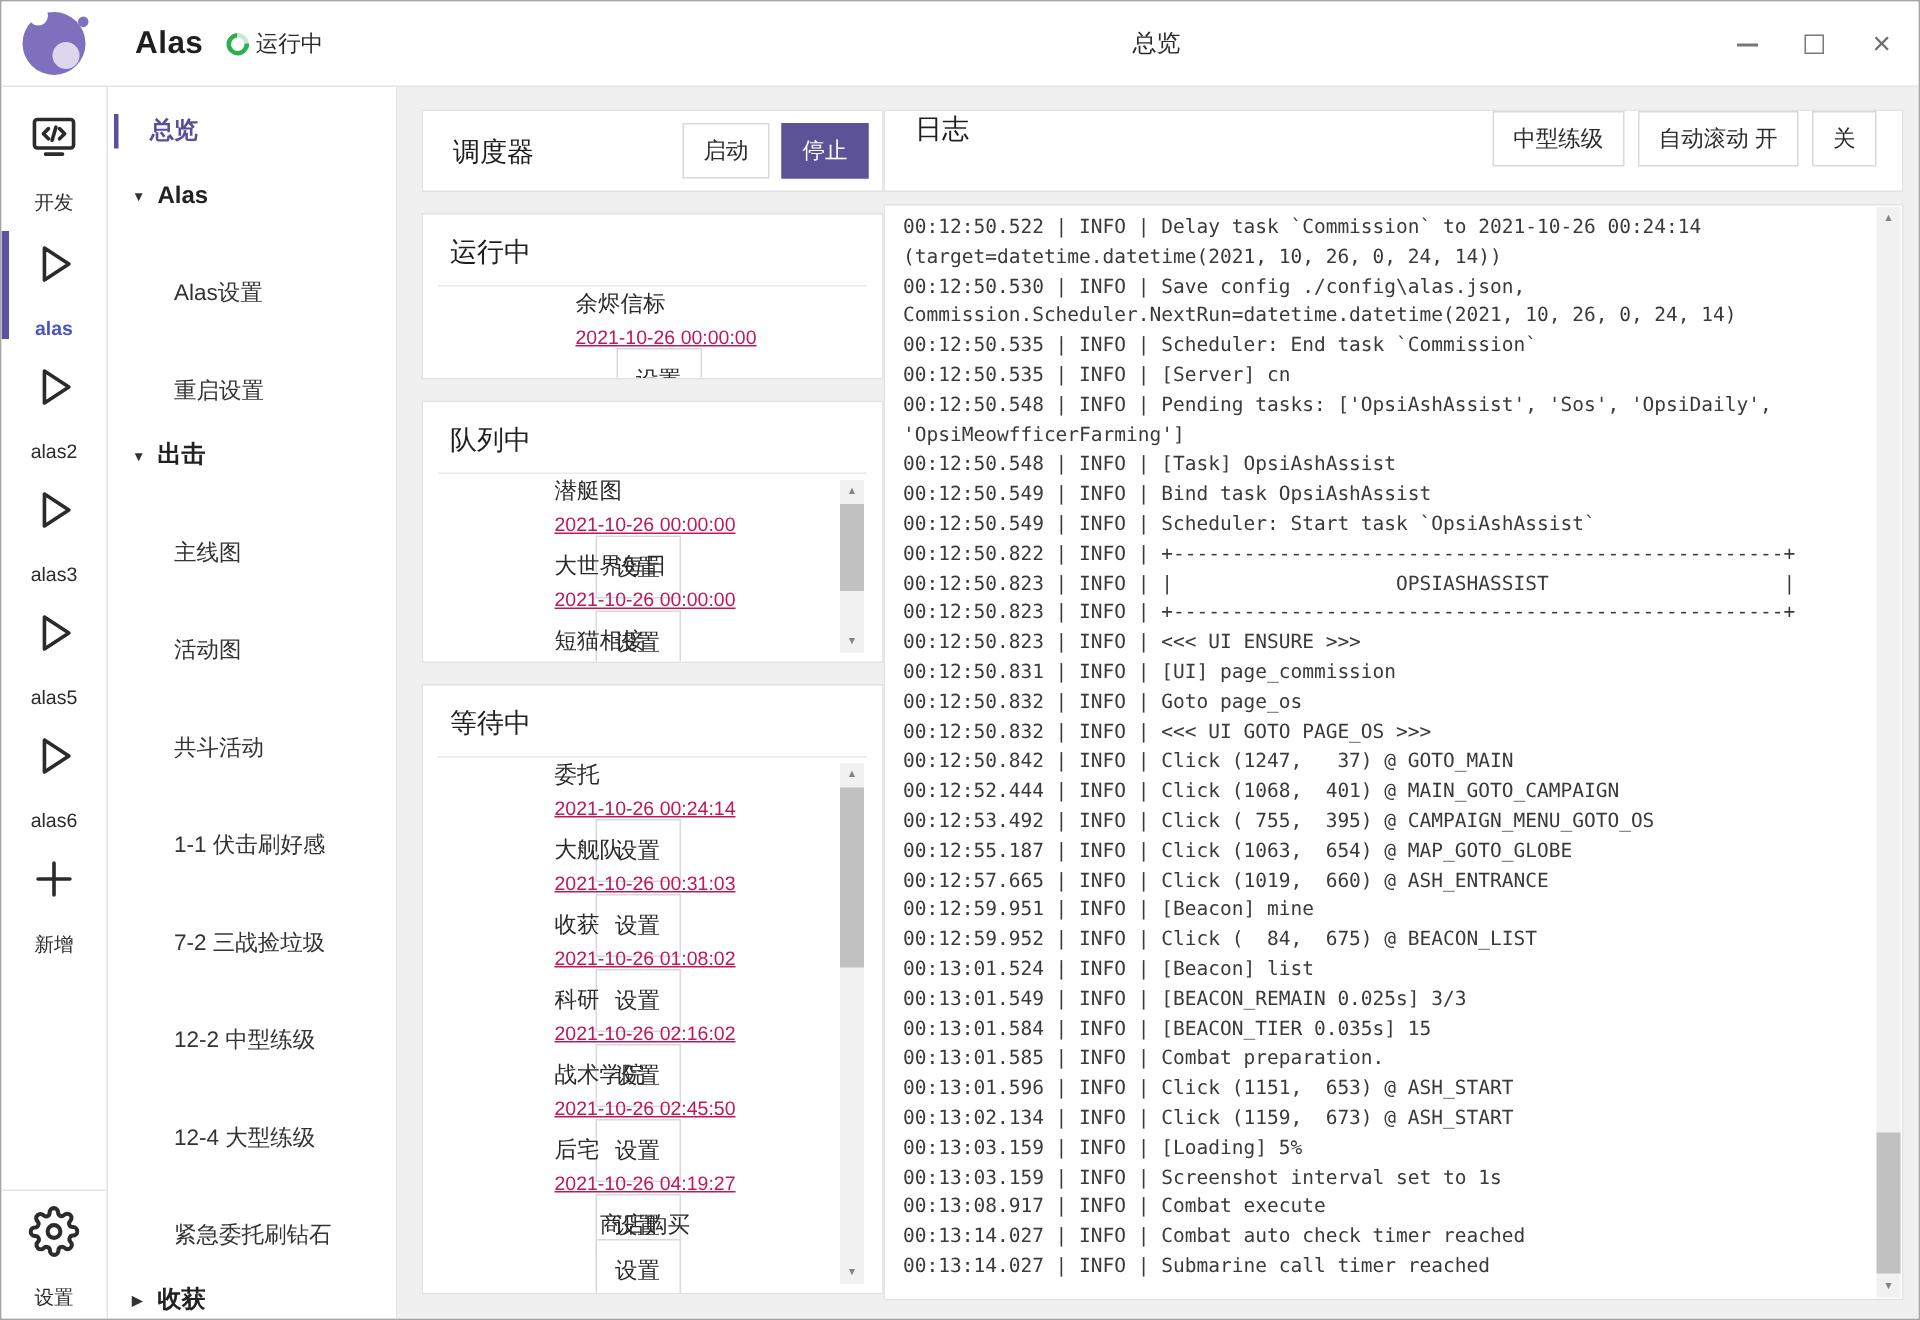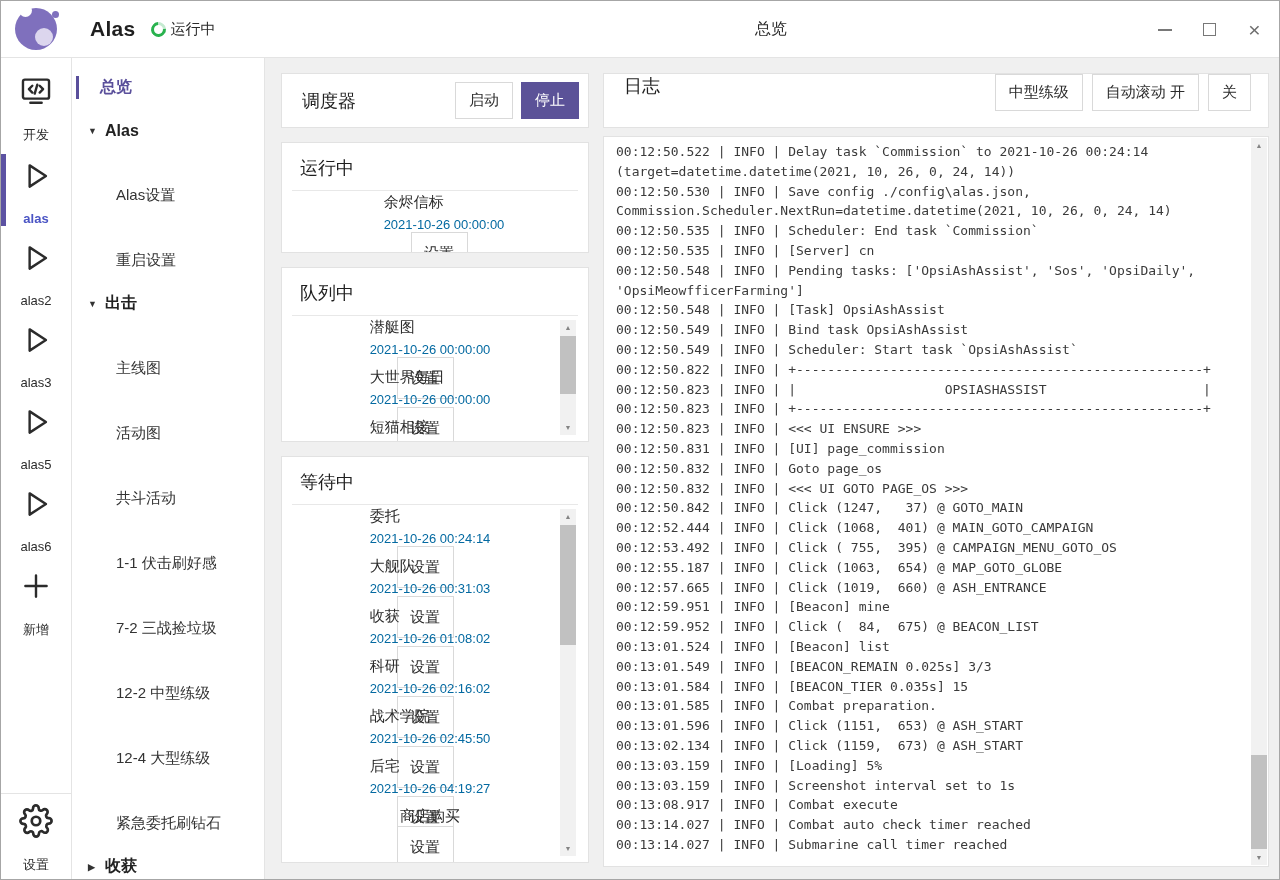--- a/index.html
+++ b/index.html
@@ -38,37 +38,37 @@
   
   .menu { width:193px; border-right:1px solid #e4e4e4; padding-top:10px; background:#fff; flex-shrink:0; overflow:hidden; }
   .menu-item { display:flex; align-items:center; height:29px; margin:5px 0; cursor:pointer; position:relative; }
   .menu-link { padding-left:28px; font-size:16px; color:#333; }
   .menu-link.active { color:#5a4f9b; font-weight:bold; }
   .menu-link.active::before { content:""; position:absolute; left:4px; top:3px; bottom:3px; width:3px; background:#5a4f9b; }
   .menu-group { padding-left:16px; font-size:16px; color:#222; font-weight:600; margin-top:14px; }
   .menu-group .tri { font-size:9px; width:17px; color:#333; flex-shrink:0; padding-top:1px; }
   .menu-sub { padding-left:44px; font-size:15px; color:#333;margin-top:36px; }
   
-  .main { flex:1; background:#f0f0f0; display:flex; gap:14px; padding:15px 10px 0 16px; min-width:0; }
+  .main { flex:1; background:#f0f0f0; display:flex; padding:15px 10px 0 16px; min-width:0; }
   .panel { background:#fff; border:1px solid #e2e2e2; }
   .col-left { width:308px; flex-shrink:0; display:flex; flex-direction:column; }
   .sched-head { height:55px; display:flex; align-items:center; padding:0 9px 0 20px; margin-bottom:14px; }
   .sched-head .ptitle { flex:1; }
   .ptitle { font-size:18px; color:#1f1f1f; }
   .btn { font-size:15px; color:#2b2b2b; background:#fff; border:1px solid #d9d9d9; padding:8px 13px; cursor:pointer; font-family:inherit; }
   .btn.primary { background:#5b5298; border-color:#5b5298; color:#fff; }
   .sched-head .btn + .btn { margin-left:8px; }
   .card { display:flex; flex-direction:column; margin-bottom:14px; overflow:hidden; }
   .card-title { margin:0 10px; padding:13px 8px 10px; border-bottom:1px solid #e8e8e8; }
   .card-body { flex:1; display:flex; min-height:0; padding-top:2px; }
   .task-col { flex:1; min-width:0; padding-left:18px; overflow:hidden; }
   .task-row { height:50px; display:flex; align-items:center;flex-direction:column; }
   .task-info { flex:1; min-width:0; }
   .task-name { font-size:15px; color:#2b2b2b; }
-  .task-time { font-size:13px; color:#0369a1; margin-top:5px; }
+  .task-time { font-size:13px; color:#be185d; margin-top:5px;text-decoration:underline; }
   .set-btn { width:57px; height:42px; padding:0; flex-shrink:0; margin-right:10px; }
   .card.running .set-btn { margin-right:10px; }
   .card.running { height:111px; }
   .card.pending { height:175px; }
   .card.waiting { flex:1; margin-bottom:16px; }
   
   .vscroll { width:16px; flex-shrink:0; background:#f1f1f1; position:relative; margin-right:12px; margin-bottom:6px; margin-top:2px; }
   .sb-arrow { position:absolute; left:0; width:100%; height:15px; font-size:7px; color:#848484; text-align:center; line-height:16px; cursor:pointer; }
   .sb-arrow.up { top:0; } .sb-arrow.down { bottom:0; }
   .sb-thumb { position:absolute; left:0; width:100%; background:#c1c1c1; cursor:pointer; }

